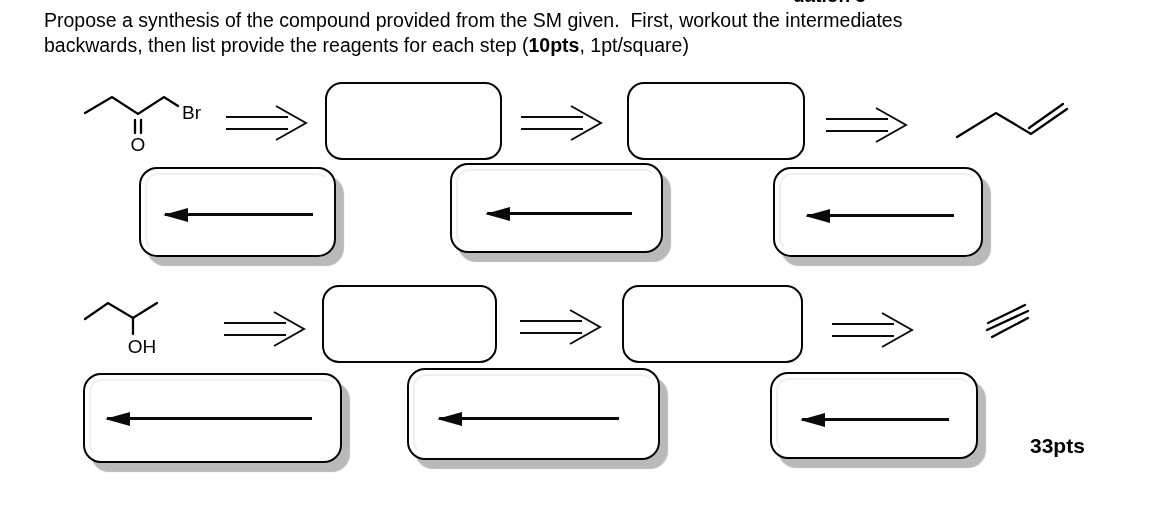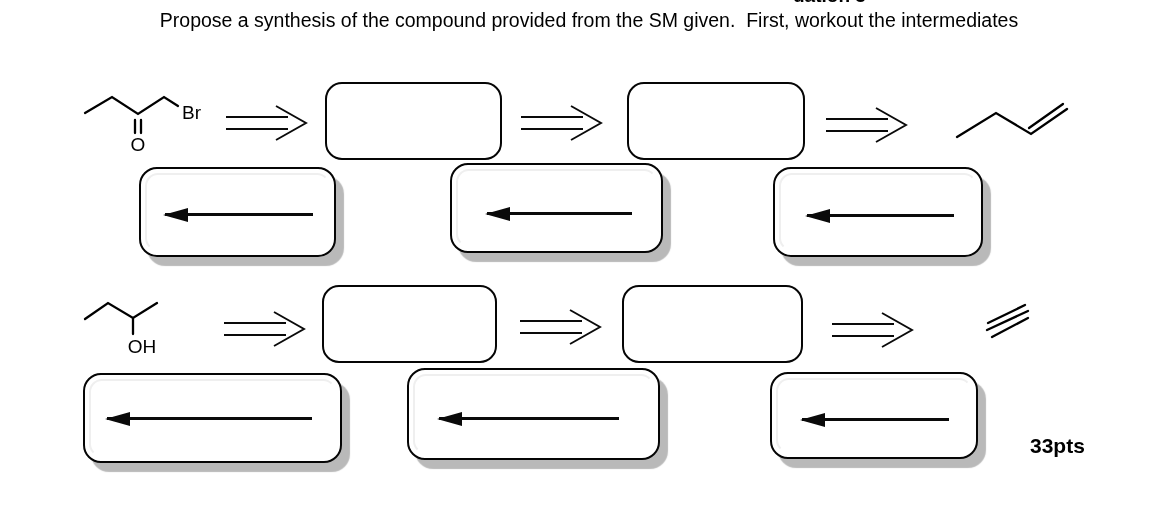--- a/index.html
+++ b/index.html
@@ -14,21 +14,21 @@
   .cliptext{
     position:absolute;left:793px;top:0;width:150px;height:5px;
     overflow:hidden;
   }
   .cliptext span{
     display:block;margin-top:-15px;
     font-weight:bold;font-size:19px;white-space:pre;
   }
   .prompt{
     position:absolute;left:44px;top:8px;width:1090px;
-    font-size:19.5px;line-height:25px;text-align:center;
+    font-size:19.5px;line-height:25px;
   }
   .prompt .pline{white-space:pre;}
   .ibox{
     position:absolute;
     background:#fff;
     border:2.6px solid #050505;
     border-radius:17px;
     box-sizing:border-box;
   }
   .rbox{
@@ -68,20 +68,21 @@
 <body>
 
 <div class="page">
 
   <div class="cliptext">
     <span>uation 3</span>
   </div>
 
   <div class="prompt">
     <div class="pline">Propose a synthesis of the compound provided from the SM given.  First, workout the intermediates</div>
+    <div class="pline"><span>backwards, then list provide the reagents for each step (</span><b>10pts</b><span>, 1pt/square)</span></div>
   </div>
 
   <svg style="left:75px;top:85px" width="145" height="75" viewBox="0 0 145 75">
     <path d="M10 28 L37 12 L63 29 L89 12 L103 21" fill="none" stroke="#000" stroke-width="2.3" stroke-linecap="round"></path>
     <path d="M60 35 L60 48 M66 35 L66 48" fill="none" stroke="#000" stroke-width="2.3" stroke-linecap="round"></path>
     <text class="atom" x="107" y="34">Br</text>
     <text class="atom" x="63" y="66" text-anchor="middle">O</text>
   </svg>
 
   <svg style="left:224px;top:103px" width="88" height="40" viewBox="0 0 88 40">

